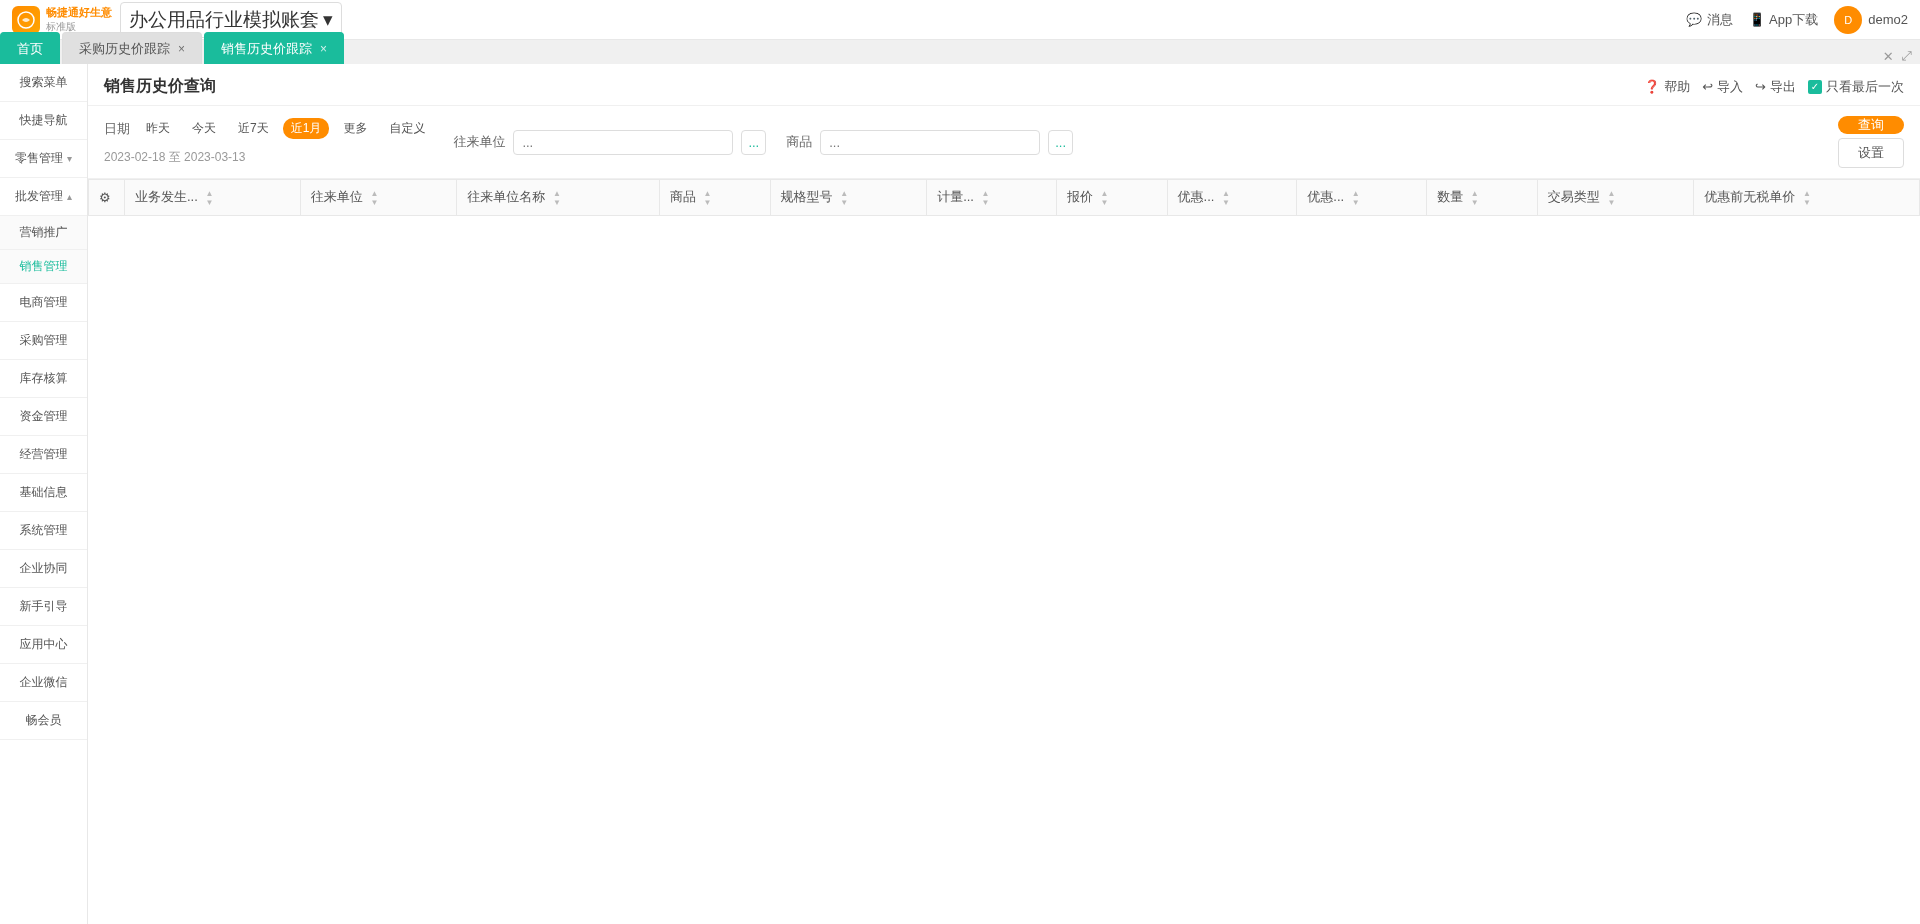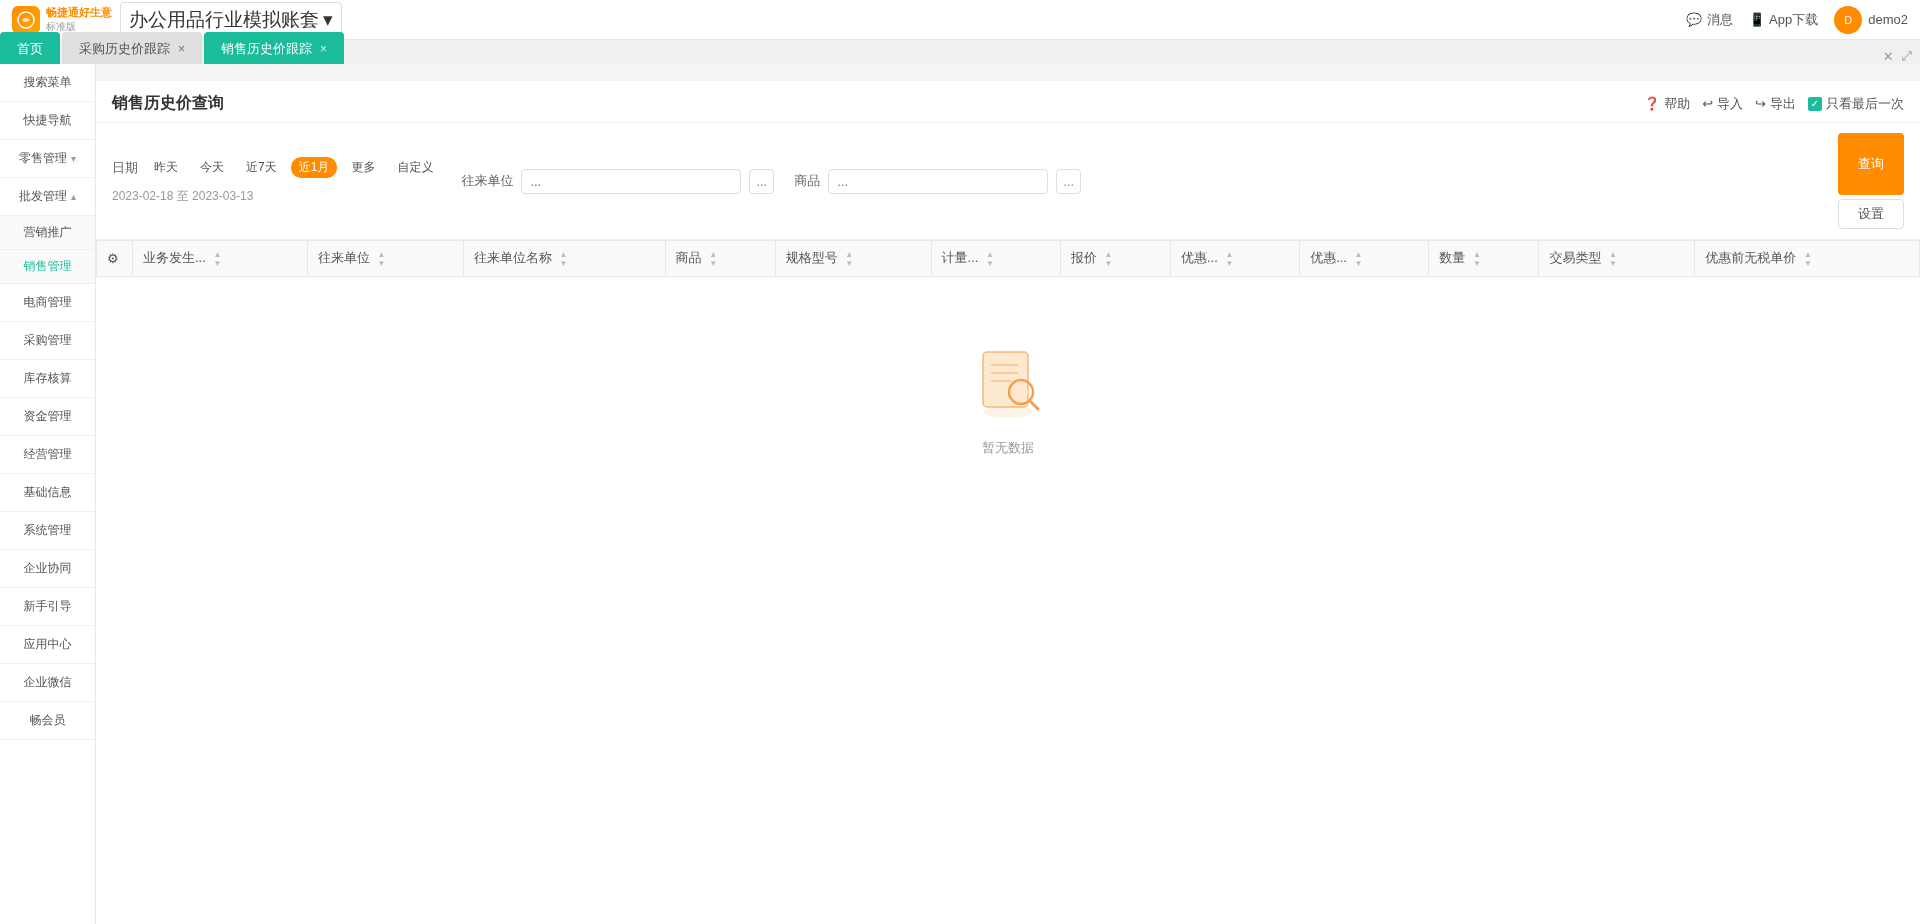--- a/index.html
+++ b/index.html
@@ -128,21 +128,21 @@
 
     
     .main-layout {
       display: flex;
       flex: 1;
       overflow: hidden;
     }
 
     
     .sidebar {
-      width: 96px;
+      width: 88px;
       background: #fff;
       border-right: 1px solid #e8e8e8;
       display: flex;
       flex-direction: column;
       overflow-y: auto;
       flex-shrink: 0;
     }
     .sidebar-item {
       padding: 10px 4px;
       text-align: center;
@@ -176,21 +176,20 @@
       color: #1abc9c;
     }
 
     
     .content-area {
       flex: 1;
       background: #eab308;
       overflow: auto;
       display: flex;
       flex-direction: column;
-      margin-top: 17px;
     }
 
     
     .page-content {
       margin: 0;
       background: #fff;
       flex: 1;
       display: flex;
       flex-direction: column;
     }
@@ -300,22 +299,22 @@
       cursor: pointer;
       font-size: 13px;
       padding: 4px 6px;
       border: 1px solid #ddd;
       border-radius: 4px;
     }
     .query-btn {
       background: #ff8c00;
       color: white;
       border: none;
-      padding: 22px 20px;
-      border-radius: 4px;
+      padding: 0 20px;
+      border-radius: 12px;
       cursor: pointer;
       font-size: 13px;
     }
     .settings-btn {
       background: #fff;
       color: #555;
       border: 1px solid #ddd;
       padding: 5px 16px;
       border-radius: 4px;
       cursor: pointer;
@@ -610,36 +609,17 @@
               <th>
                 <span>优惠前无税单价</span>
                 <span class="sort-arrows">▲<br>▼</span>
               </th>
             </tr>
           </thead>
           <tbody id="table-body">
           </tbody>
         </table>
 
-        <div class="empty-state">
-          <div class="empty-icon">
-            <svg width="90" height="90" viewBox="0 0 90 90">
-
-              <ellipse cx="45" cy="75" rx="25" ry="6" fill="#fde8d0" opacity="0.5"></ellipse>
-
-              <rect x="20" y="15" width="45" height="55" rx="4" fill="#fde8d0" stroke="#f5b87a" stroke-width="1.5"></rect>
-
-              <line x1="28" y1="28" x2="55" y2="28" stroke="#f5b87a" stroke-width="2" opacity="0.6"></line>
-              <line x1="28" y1="36" x2="55" y2="36" stroke="#f5b87a" stroke-width="2" opacity="0.6"></line>
-              <line x1="28" y1="44" x2="48" y2="44" stroke="#f5b87a" stroke-width="2" opacity="0.6"></line>
-
-              <circle cx="58" cy="55" r="12" fill="none" stroke="#f5a050" stroke-width="2.5"></circle>
-              <circle cx="58" cy="55" r="7" fill="#fde8d0" opacity="0.7"></circle>
-              <line x1="67" y1="64" x2="75" y2="72" stroke="#f5a050" stroke-width="3" stroke-linecap="round"></line>
-            </svg>
-          </div>
-          <span class="empty-text">暂无数据</span>
-        </div>
       </div>
 
     </div>
   </div>
 </div>
 
 </body></html>

